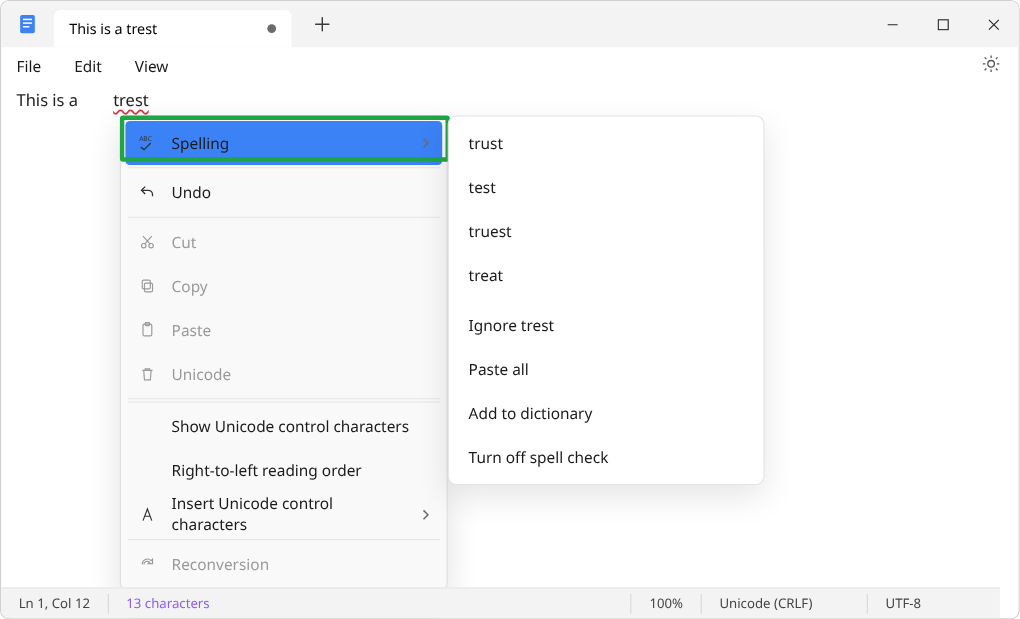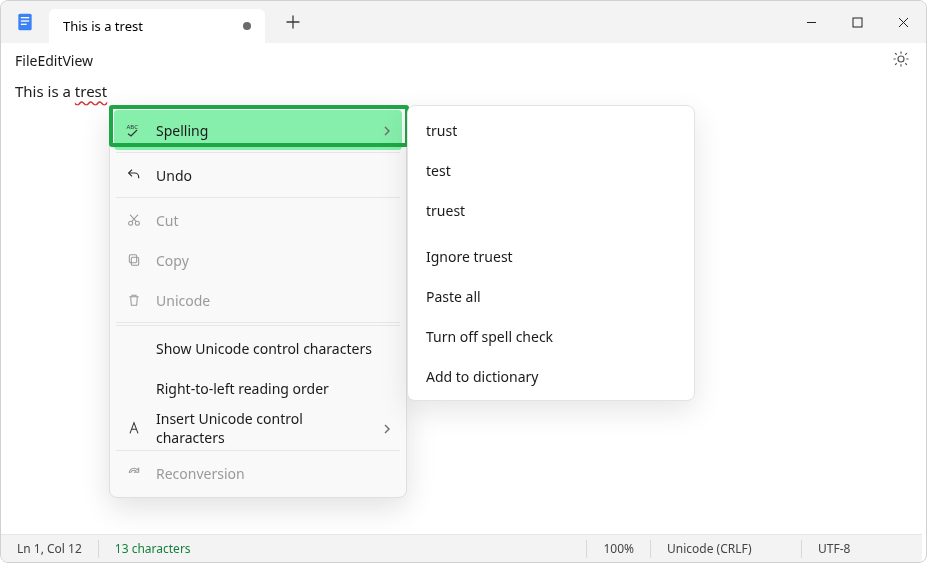--- a/index.html
+++ b/index.html
@@ -10,42 +10,42 @@
   .app-icon { width: 48px; display:flex; align-items:center; justify-content:center; }
   .app-icon svg { width:20px; height:20px; }
   .tab { height: 34px; margin-top:8px; background:#fff; border-radius:6px 6px 0 0; display:flex; align-items:center; padding:0 14px; font-size:13px; gap:100px;}
   .tab .dot { width:8px;height:8px;border-radius:50%;background:#6b6b6b; }
   .newtab { width:40px; display:flex;justify-content:center;align-items:center; margin-left:8px; color:#3a3a3a;}
   .spacer { flex:1; }
   .winctl { display:flex; }
   .winbtn { width:46px;height:42px; display:flex;align-items:center;justify-content:center; color:#222;}
   .winbtn svg{width:11px;height:11px;}
 
-  .menubar { height:36px; display:flex; align-items:center; padding-left:14px; font-size:14px; color:#1a1a1a; border-bottom:1px solid transparent;}
+  .menubar { height:36px; display:flex; align-items:center; padding-left:14px; gap:30px; font-size:14px; color:#1a1a1a; border-bottom:1px solid transparent;}
   .menubar .right { margin-left:auto; margin-right:16px; color:#555;}
   .gear{width:18px;height:18px;}
 
   .editor { position:absolute; top:80px; left:14px; font-family: Consolas, monospace; font-size:15px; color:#202020; white-space:pre;}
-  .misspell { text-decoration: underline wavy #d13438; text-underline-offset:3px;}
+  .misspell { text-decoration: underline wavy #d13438; text-underline-offset:3px;margin-left:28px;}
 
   .ctxmenu { position:absolute; top:104px; left:108px; width:298px; background:#f9f9f9; border:1px solid #dfdfdf; border-radius:8px; box-shadow:0 10px 30px rgba(0,0,0,.12); padding:4px; font-size:14px;}
   .mi { display:flex; align-items:center; height:40px; padding:0 10px; gap:12px; border-radius:4px; color:#1b1b1b;}
   .mi.disabled{ color:#9a9a9a; }
-  .mi.hover { background:#86efac; }
+  .mi.hover { background:#3b82f6; }
   .mi .ic { width:20px; display:flex; justify-content:center; color:inherit;}
   .mi .lbl { flex:1; }
   .mi .chev { color:#6b6b6b; }
   .sep { height:1px; background:#e6e6e6; margin:2px 2px; }
   .hl{ position:absolute; border:4px solid #1ea646; border-radius:3px; pointer-events:none; }
 
   .submenu { position:absolute; top:104px; left:406px; width:288px; background:#fff; border:1px solid #e3e3e3; border-radius:8px; box-shadow:0 10px 30px rgba(0,0,0,.10); padding:4px; font-size:14px;text-align:right;}
   .si { height:40px; display:flex; align-items:center; padding:0 14px; border-radius:4px; color:#1b1b1b;}
   .gap{height:6px;}
 
-  .statusbar{ position:absolute; bottom:0; left:0; right:4px; height:28px; background:#f3f3f3; border-top:1px solid #e6e6e6; display:flex; align-items:center; font-size:12px; color:#444;}
+  .statusbar{ position:absolute; bottom:0; left:0; right:17px; height:28px; background:#f3f3f3; border-top:1px solid #e6e6e6; display:flex; align-items:center; font-size:12px; color:#444;}
   .sb-sep{ width:1px; height:18px; background:#d8d8d8;}
   .sb-cell{ padding:0 16px;}
   .sb-fill{ flex:1;}
 </style>
 </head>
 <body>
 
 <div class="titlebar">
   <div class="app-icon">
     <svg viewBox="0 0 24 24">
@@ -137,20 +137,29 @@
         <svg width="16" height="16" viewBox="0 0 24 24">
           <rect x="8" y="8" width="11" height="12" rx="2" fill="none" stroke="#9a9a9a" stroke-width="1.6"></rect>
           <rect x="5" y="4" width="11" height="12" rx="2" fill="none" stroke="#9a9a9a" stroke-width="1.6"></rect>
         </svg>
       </span>
     <span class="lbl">Copy</span>
   </div>
   <div class="mi disabled">
     <span class="ic">
         <svg width="16" height="16" viewBox="0 0 24 24">
+          <rect x="6" y="4" width="12" height="16" rx="2" fill="none" stroke="#9a9a9a" stroke-width="1.6"></rect>
+          <rect x="9" y="2" width="6" height="4" rx="1" fill="none" stroke="#9a9a9a" stroke-width="1.6"></rect>
+        </svg>
+      </span>
+    <span class="lbl">Paste</span>
+  </div>
+  <div class="mi disabled">
+    <span class="ic">
+        <svg width="16" height="16" viewBox="0 0 24 24">
           <path d="M5 7h14M9 7V5h6v2M7 7l1 13h8l1-13" fill="none" stroke="#9a9a9a" stroke-width="1.6"></path>
         </svg>
       </span>
     <span class="lbl">Unicode</span>
   </div>
   <div class="sep"></div>
   <div class="sep"></div>
   <div class="mi">
     <span class="ic"></span>
     <span class="lbl">Show Unicode control characters</span>
@@ -186,39 +195,42 @@
 <div class="submenu">
   <div class="si">
       <span>trust</span>
     </div>
   <div class="si">
       <span>test</span>
     </div>
   <div class="si">
       <span>truest</span>
     </div>
+  <div class="si">
+      <span>treat</span>
+    </div>
   <div class="gap"></div>
   <div class="si">
-      <span>Ignore truest</span>
+      <span>Ignore trest</span>
     </div>
   <div class="si">
       <span>Paste all</span>
     </div>
   <div class="si">
+      <span>Add to dictionary</span>
+    </div>
+  <div class="si">
       <span>Turn off spell check</span>
-    </div>
-  <div class="si">
-      <span>Add to dictionary</span>
     </div>
 </div>
 
 <div class="statusbar">
   <div class="sb-cell">Ln 1, Col 12</div>
   <div class="sb-sep"></div>
-  <div class="sb-cell" style="color:#15803d">13 characters</div>
+  <div class="sb-cell" style="color:#8b5cf6">13 characters</div>
   <div class="sb-fill"></div>
   <div class="sb-sep"></div>
   <div class="sb-cell">100%</div>
   <div class="sb-sep"></div>
   <div class="sb-cell" style="width:150px">Unicode (CRLF)</div>
   <div class="sb-sep"></div>
   <div class="sb-cell" style="width:120px">UTF-8</div>
 </div>
 
 </body></html>

